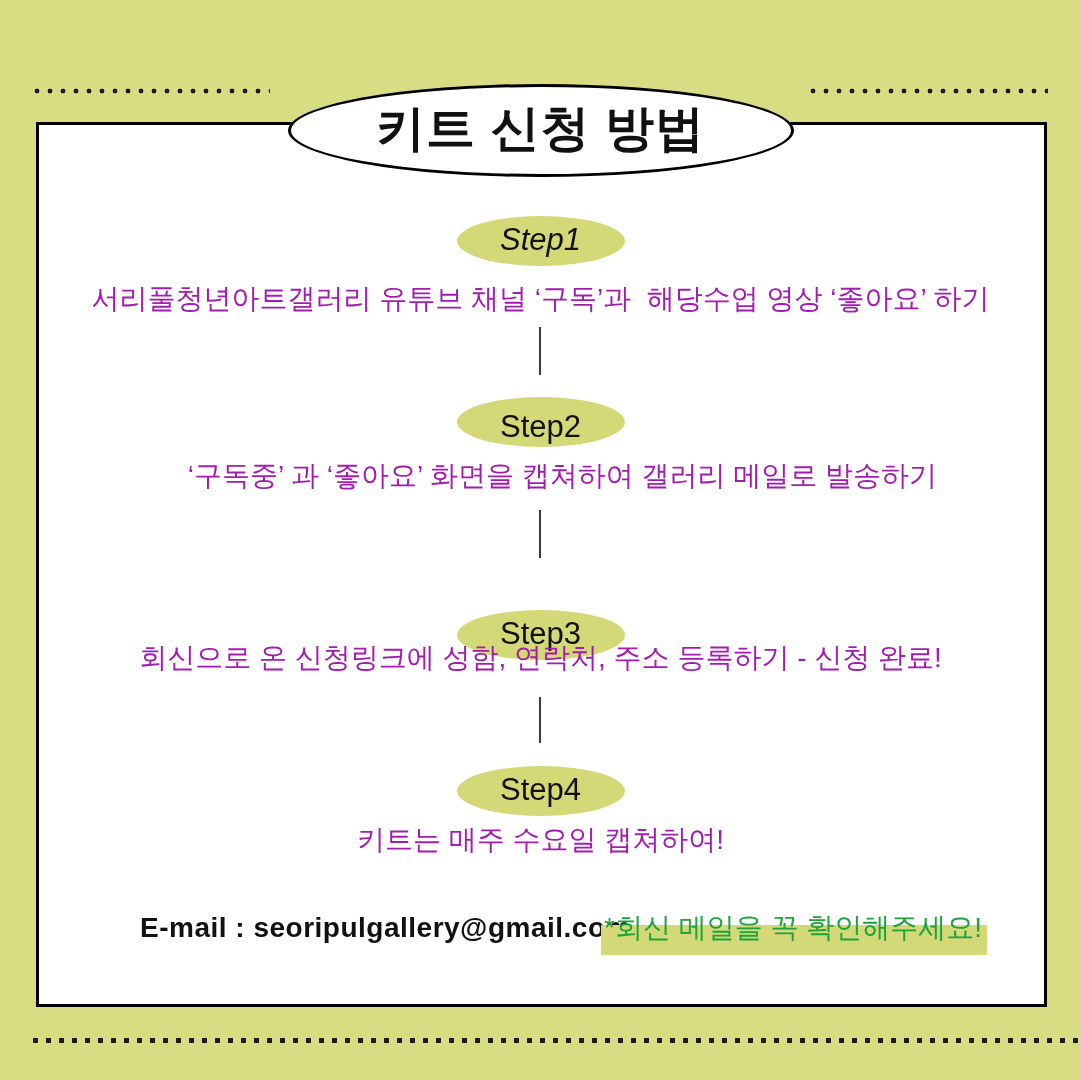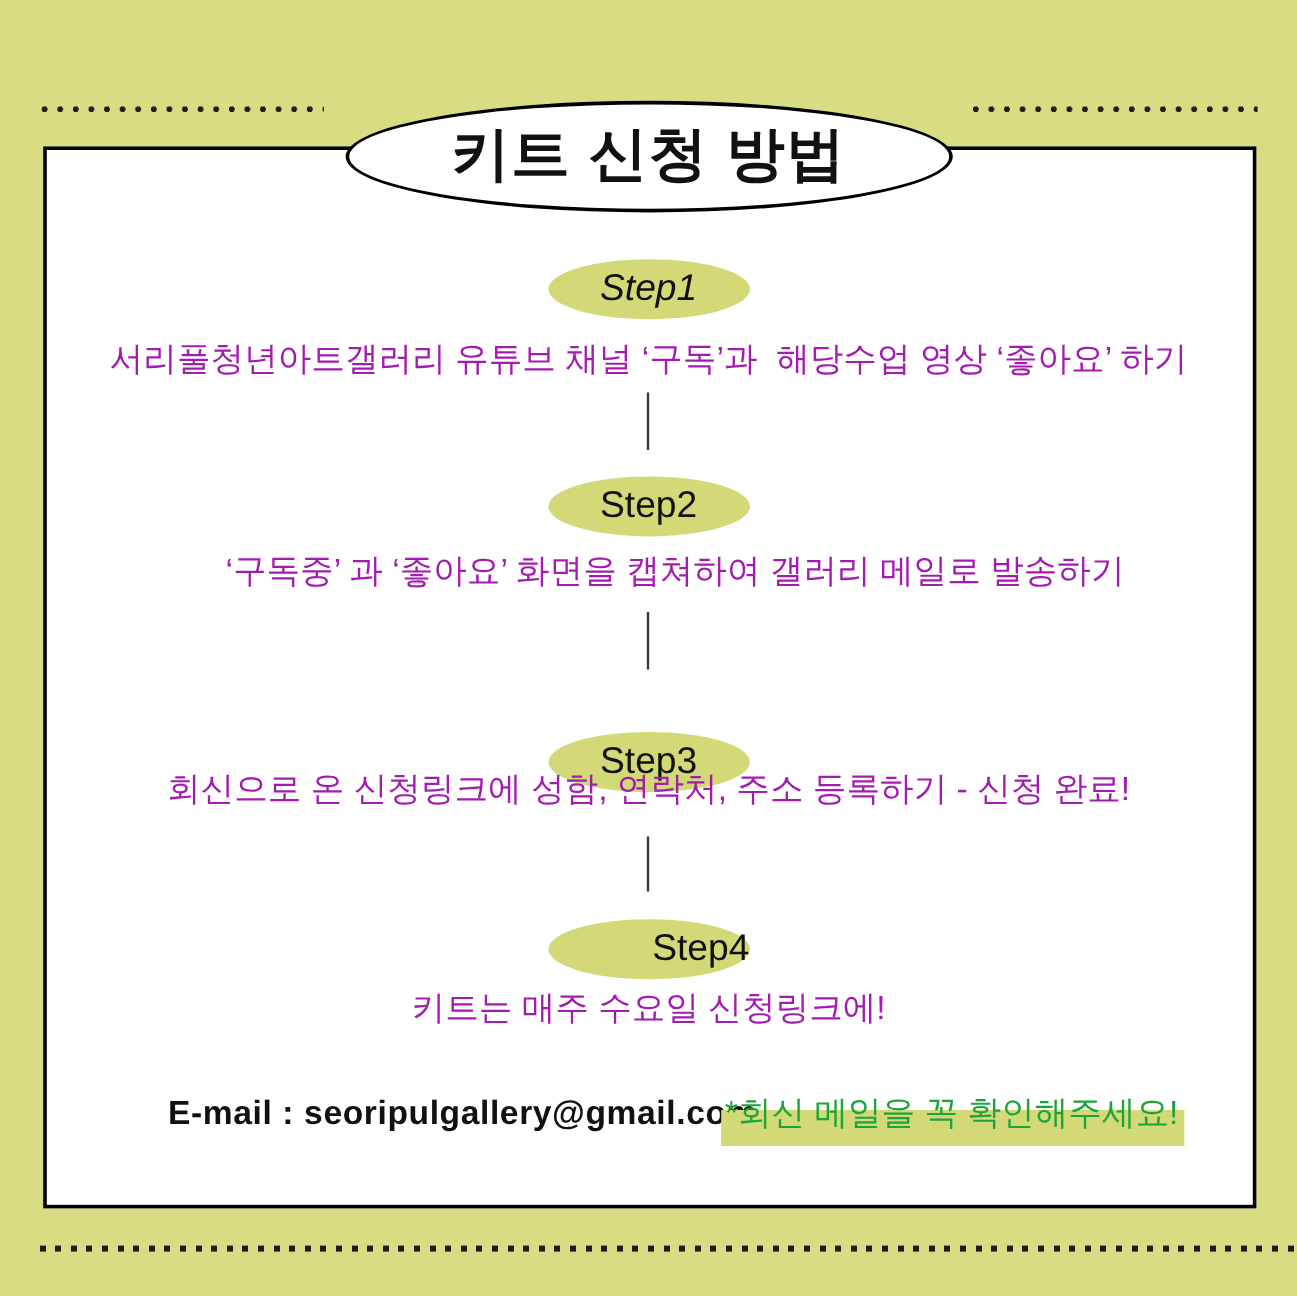--- a/index.html
+++ b/index.html
@@ -66,23 +66,23 @@
     left: 50%;
     transform: translateX(-50%);
     width: 168px; height: 50px;
     background: #d3d977;
     border-radius: 50%;
     display: flex; align-items: center; justify-content: center;
     z-index: 2;
   }
   .step-oval span { font-size: 31px; color: #111; padding-bottom: 2px; }
   .oval-1 { top: 216px; font-style: italic; }
-  .oval-2 { top: 397px; }
+  .oval-2 { top: 397px; align-items: flex-end; }
   .oval-3 { top: 610px; }
-  .oval-4 { top: 766px; justify-content: flex-end; }
+  .oval-4 { top: 766px; }
 
   
   .step-text {
     position: absolute;
     left: 0; width: 100%;
     text-align: center;
     font-size: 28px;
     line-height: 34px;
     color: #a21caf;
     white-space: pre-wrap;
@@ -160,20 +160,20 @@
 
   <div class="step-oval oval-3">
     <span>Step3</span>
   </div>
   <div class="step-text text-3">회신으로 온 신청링크에 성함, 연락처, 주소 등록하기 - 신청 완료!</div>
   <div class="connector conn-3"></div>
 
   <div class="step-oval oval-4">
     <span>Step4</span>
   </div>
-  <div class="step-text text-4">키트는 매주 수요일 신청링크에!</div>
+  <div class="step-text text-4">키트는 매주 수요일 캡쳐하여!</div>
 
   <div class="footer-email">E-mail : seoripulgallery@gmail.com</div>
   <div class="footer-note">*회신 메일을 꼭 확인해주세요!</div>
 
   <div class="dots-bottom"></div>
 
 </div>
 
 </body></html>

